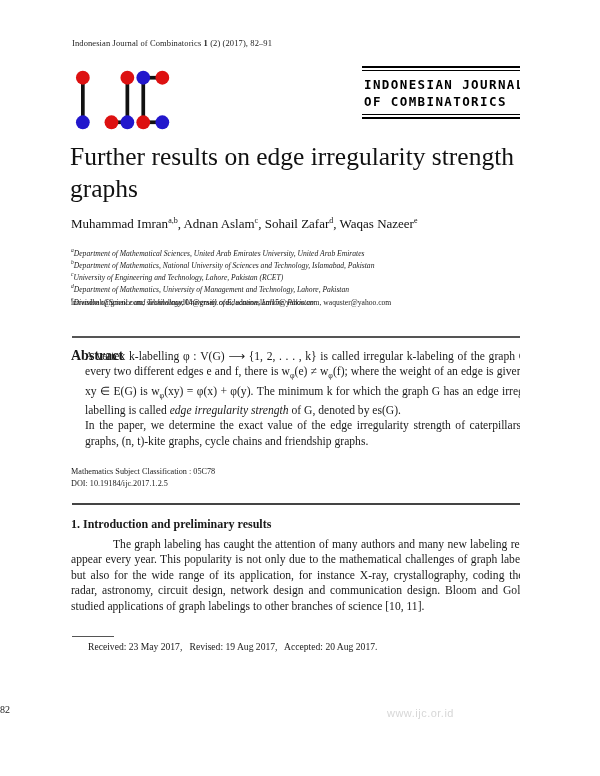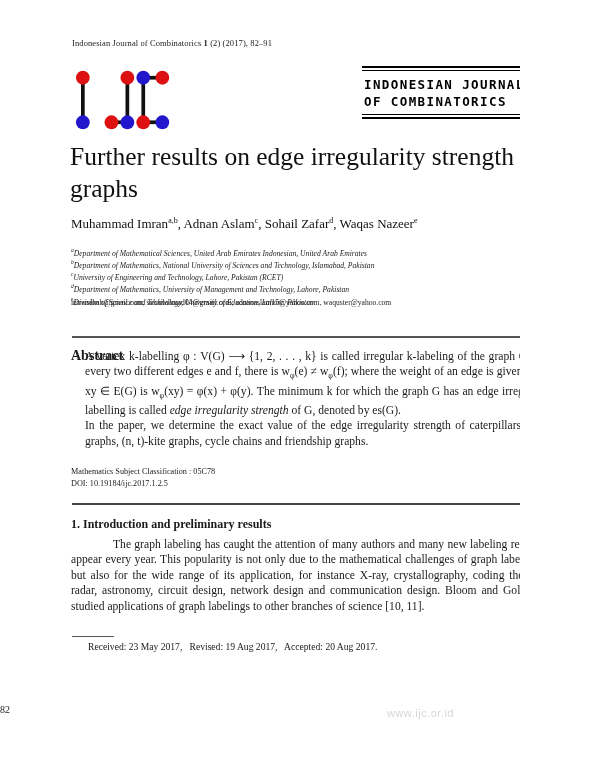--- a/index.html
+++ b/index.html
@@ -93,21 +93,21 @@
     <div class="rule-light"></div>
     <div class="gap2"></div>
     <div class="rule-heavy"></div>
   </div>
 
   <div class="abs paper-title">Further results on edge irregularity strength of graphs</div>
 
   <div class="abs authors"><span>Muhammad Imran</span><sup>a,b</sup><span>, Adnan Aslam</span><sup>c</sup><span>, Sohail Zafar</span><sup>d</sup><span>, Waqas Nazeer</span><sup>e</sup></div>
 
   <div class="abs affiliations">
-    <div><sup>a</sup><span>Department of Mathematical Sciences, United Arab Emirates Indonesian, United Arab Emirates</span></div>
+    <div><sup>a</sup><span>Department of Mathematical Sciences, United Arab Emirates University, United Arab Emirates</span></div>
     <div><sup>b</sup><span>Department of Mathematics, National University of Sciences and Technology, Islamabad, Pakistan</span></div>
     <div><sup>c</sup><span>University of Engineering and Technology, Lahore, Pakistan (RCET)</span></div>
     <div><sup>d</sup><span>Department of Mathematics, University of Management and Technology, Lahore, Pakistan</span></div>
     <div><sup>e</sup><span>Division of Science and Technology, University of Education, Lahore, Pakistan</span></div>
   </div>
 
   <div class="abs emails">imrandhab@gmail.com, sohailahmad04@gmail.com, adnanaslam15@yahoo.com, waquster@yahoo.com</div>
 
   <div class="abs rule-full rule1"></div>
 

